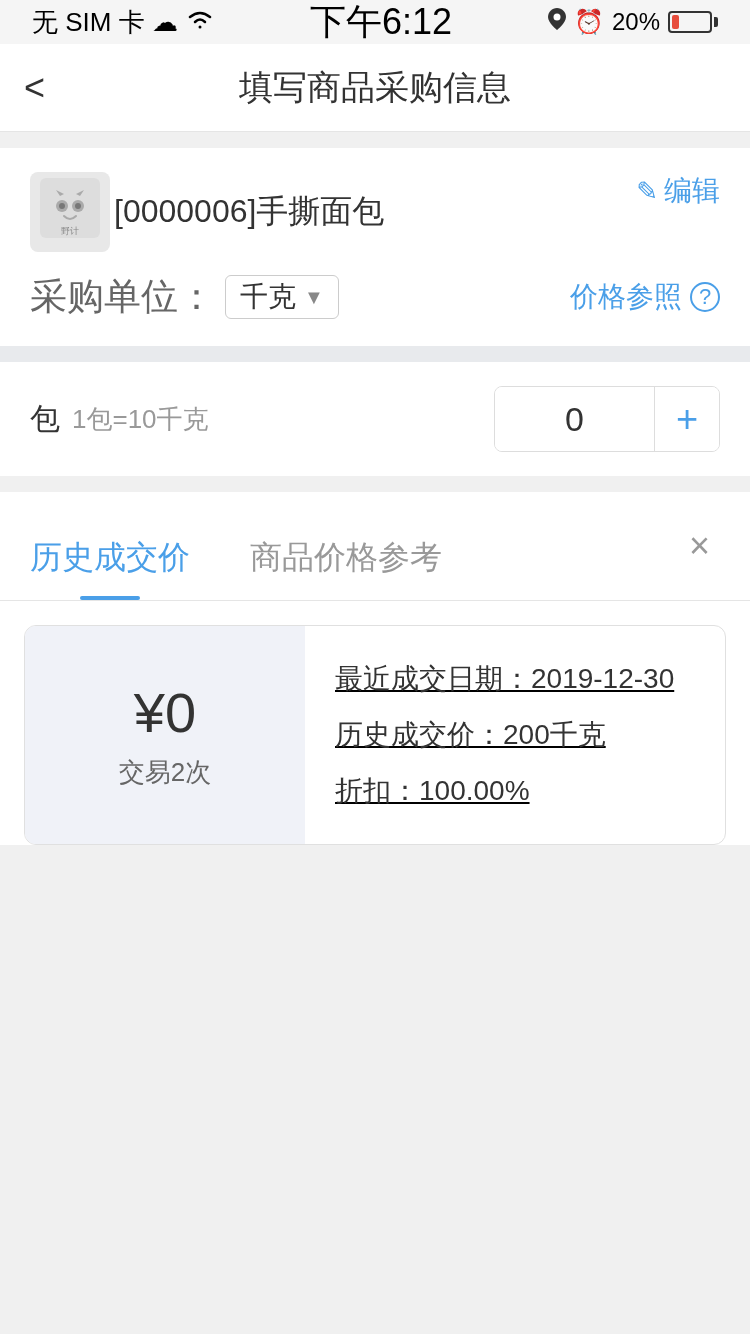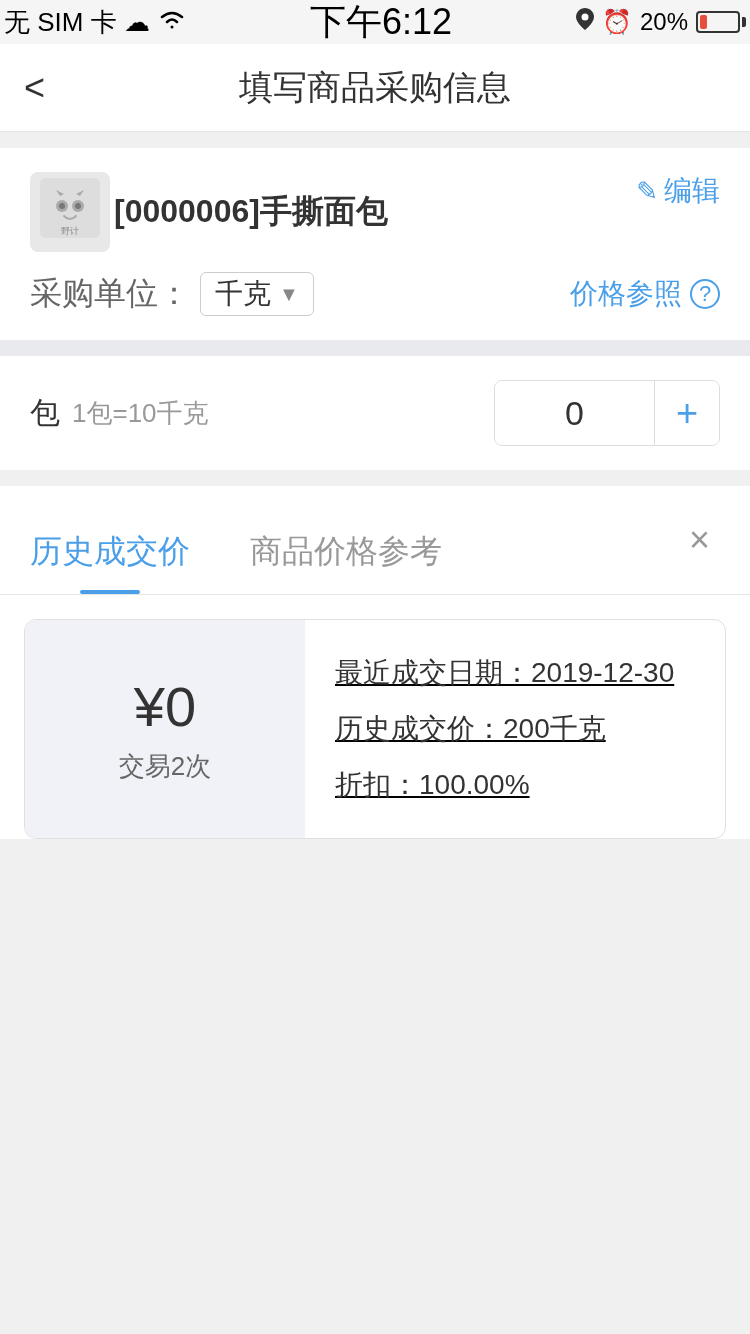--- a/index.html
+++ b/index.html
@@ -13,21 +13,21 @@
     }
 
     
     .status-bar {
       width: 750px;
       height: 44px;
       background: #f5f5f5;
       display: flex;
       align-items: center;
       justify-content: space-between;
-      padding: 0 4px;
+      padding: 0 32px;
       font-size: 26px;
       font-weight: 500;
       color: #000;
     }
     .status-left {
       display: flex;
       align-items: center;
       gap: 8px;
       font-size: 26px;
     }
@@ -119,42 +119,42 @@
       justify-content: center;
       flex-shrink: 0;
     }
     .product-thumbnail-icon {
       font-size: 36px;
       color: #999;
     }
     .product-name {
       font-size: 32px;
       color: #333;
-      font-weight: 700;
+      font-weight: 400;
     }
     .edit-btn {
       color: #4a9fe8;
       font-size: 28px;
       display: flex;
       align-items: center;
       gap: 6px;
       cursor: pointer;
       white-space: nowrap;
     }
     .edit-icon {
       font-size: 26px;
     }
     .product-unit-row {
       display: flex;
       align-items: center;
       justify-content: space-between;
       margin-top: 20px;
     }
     .unit-label {
-      font-size: 32px;
+      font-size: 37px;
       color: #666;
     }
     .unit-select {
       display: inline-flex;
       align-items: center;
       border: 1px solid #ccc;
       border-radius: 6px;
       padding: 2px 14px;
       font-size: 28px;
       color: #333;

